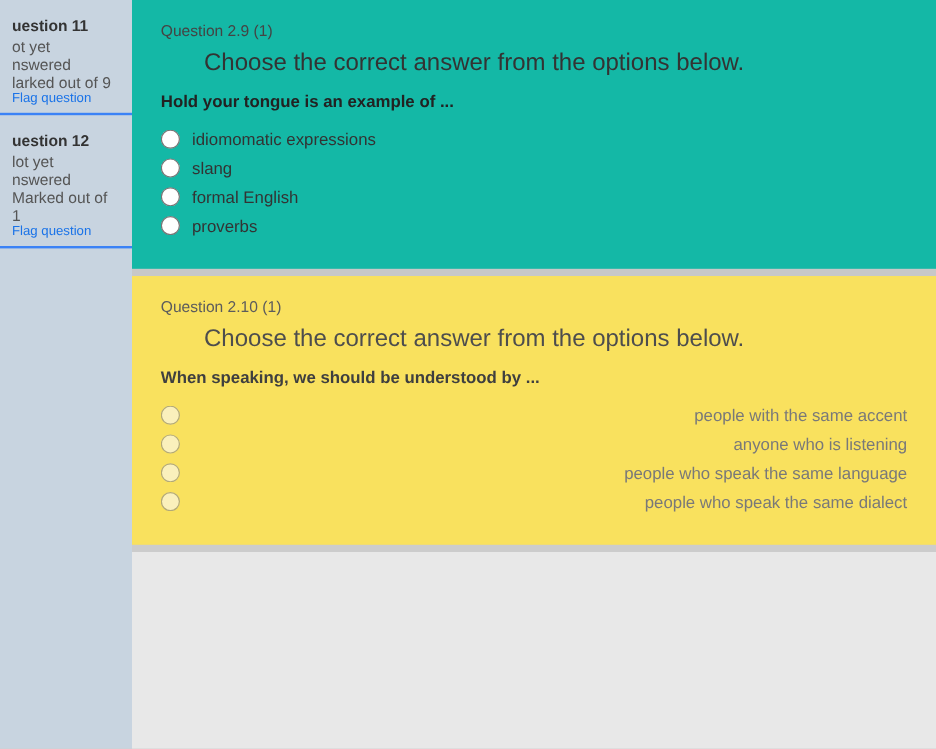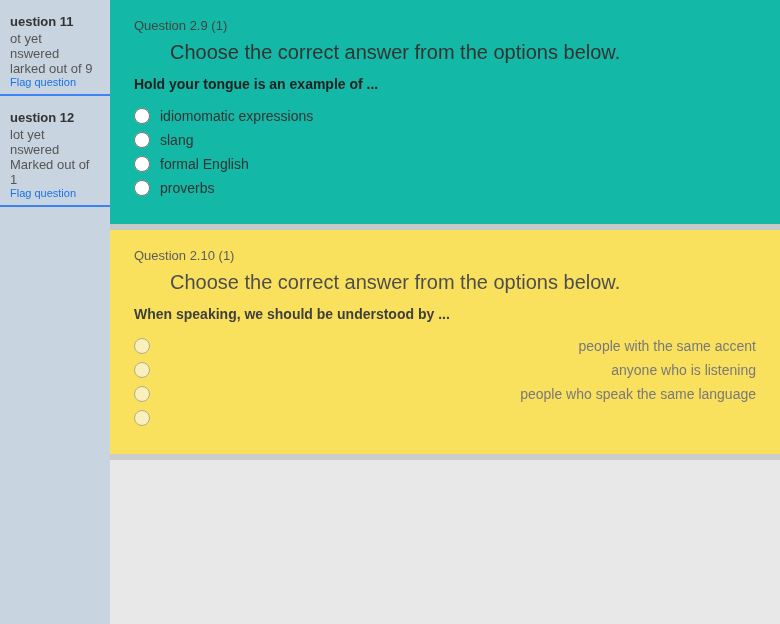--- a/index.html
+++ b/index.html
@@ -158,17 +158,18 @@
       <li class="option-item">
         <input type="radio" name="q12" style="">
         <span>anyone who is listening</span>
       </li>
       <li class="option-item">
         <input type="radio" name="q12" style="">
         <span>people who speak the same language</span>
       </li>
       <li class="option-item">
         <input type="radio" name="q12" style="">
+        <span>people who speak the same dialect</span>
       </li>
     </ul>
   </div>
 
 </div>
 
 </body></html>

